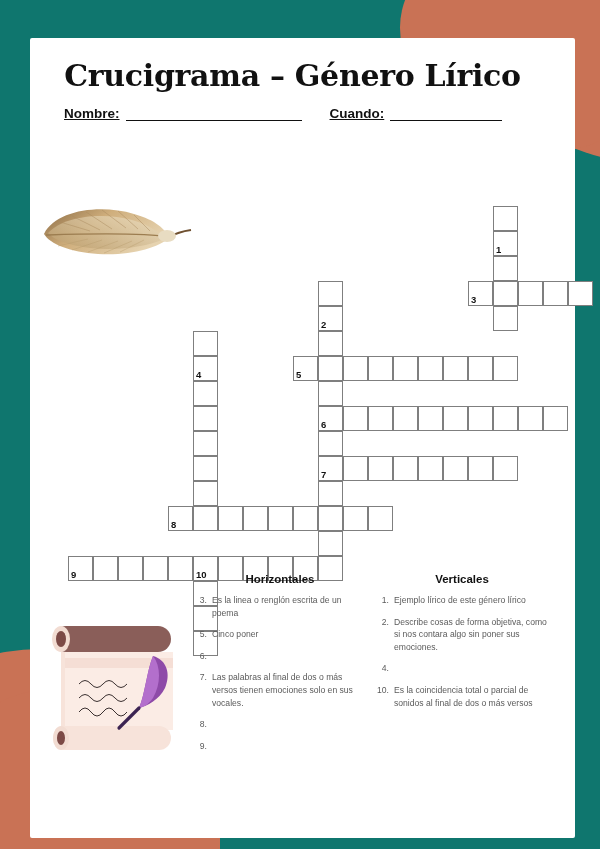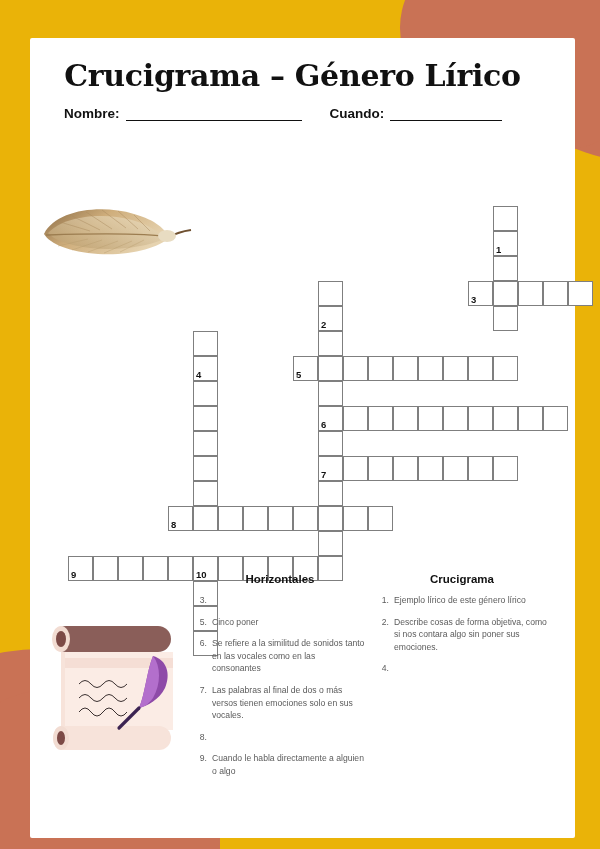--- a/index.html
+++ b/index.html
@@ -5,21 +5,21 @@
   * { box-sizing: border-box; }
   html, body {
     margin: 0; padding: 0;
     width: 600px; height: 849px;
     font-family: "Liberation Sans", sans-serif;
   }
   #page {
     position: relative;
     width: 600px; height: 849px;
     overflow: hidden;
-    background: #eab308;
+    background: #0f766e;
   }
   
   .blob-tr {
     position: absolute; top: -110px; right: -120px;
     width: 320px; height: 300px;
     background: #c97255;
     border-radius: 0 0 0 100%;
     transform: rotate(-8deg);
   }
   .blob-tr2 {
@@ -62,20 +62,21 @@
   }
   .fields {
     position: absolute;
     left: 34px; top: 68px;
     width: 490px;
     display: flex;
     align-items: flex-end;
     font-size: 13.5px;
     font-weight: bold;
     color: #111;
+    text-decoration: underline;
   }
   .field-label { white-space: nowrap; }
   .field-line {
     border-bottom: 1.6px solid #111;
     height: 15px;
   }
   .line-nombre { width: 176px; margin-left: 6px; }
   .spacer-mid { width: 28px; }
   .line-fecha { width: 112px; margin-left: 6px; }
   .instructions {
@@ -308,54 +309,57 @@
       <path d="M118,38 C126,48 126,66 118,80 C112,88 108,89 104,90 C110,76 112,52 118,38 Z" fill="#b36fcc"></path>
       <path d="M104,90 L84,110" stroke="#3b2352" stroke-width="3.2" stroke-linecap="round"></path>
     </svg>
 
     <div class="clues">
       <div class="clue-col">
         <div class="clue-head">Horizontales</div>
         <div id="across-list">
             <div class="clue-row">
               <span class="clue-num">3.</span>
+              <span class="clue-text">Es la linea o renglón escrita de un poema</span>
             </div>
             <div class="clue-row">
               <span class="clue-num">5.</span>
               <span class="clue-text">Cinco poner</span>
             </div>
             <div class="clue-row">
               <span class="clue-num">6.</span>
-              <span class="clue-text">Se refiere a la similitud de sonidos tanto en las vocales como en las consonantes</span>
             </div>
             <div class="clue-row">
               <span class="clue-num">7.</span>
               <span class="clue-text">Las palabras al final de dos o más versos tienen emociones solo en sus vocales.</span>
             </div>
             <div class="clue-row">
               <span class="clue-num">8.</span>
             </div>
             <div class="clue-row">
               <span class="clue-num">9.</span>
-              <span class="clue-text">Cuando le habla directamente a alguien o algo</span>
             </div>
           </div>
       </div>
       <div class="clue-col">
-        <div class="clue-head">Crucigrama</div>
+        <div class="clue-head">Verticales</div>
         <div id="down-list">
             <div class="clue-row">
               <span class="clue-num">1.</span>
               <span class="clue-text">Ejemplo lírico de este género lírico</span>
             </div>
             <div class="clue-row">
               <span class="clue-num">2.</span>
               <span class="clue-text">Describe cosas de forma objetiva, como si nos contara algo sin poner sus emociones.</span>
             </div>
             <div class="clue-row">
               <span class="clue-num">4.</span>
+            </div>
+            <div class="clue-row">
+              <span class="clue-num">10.</span>
+              <span class="clue-text">Es la coincidencia total o parcial de sonidos al final de dos o más versos</span>
             </div>
           </div>
       </div>
     </div>
 
   </div>
 </div>
 
 </body></html>

